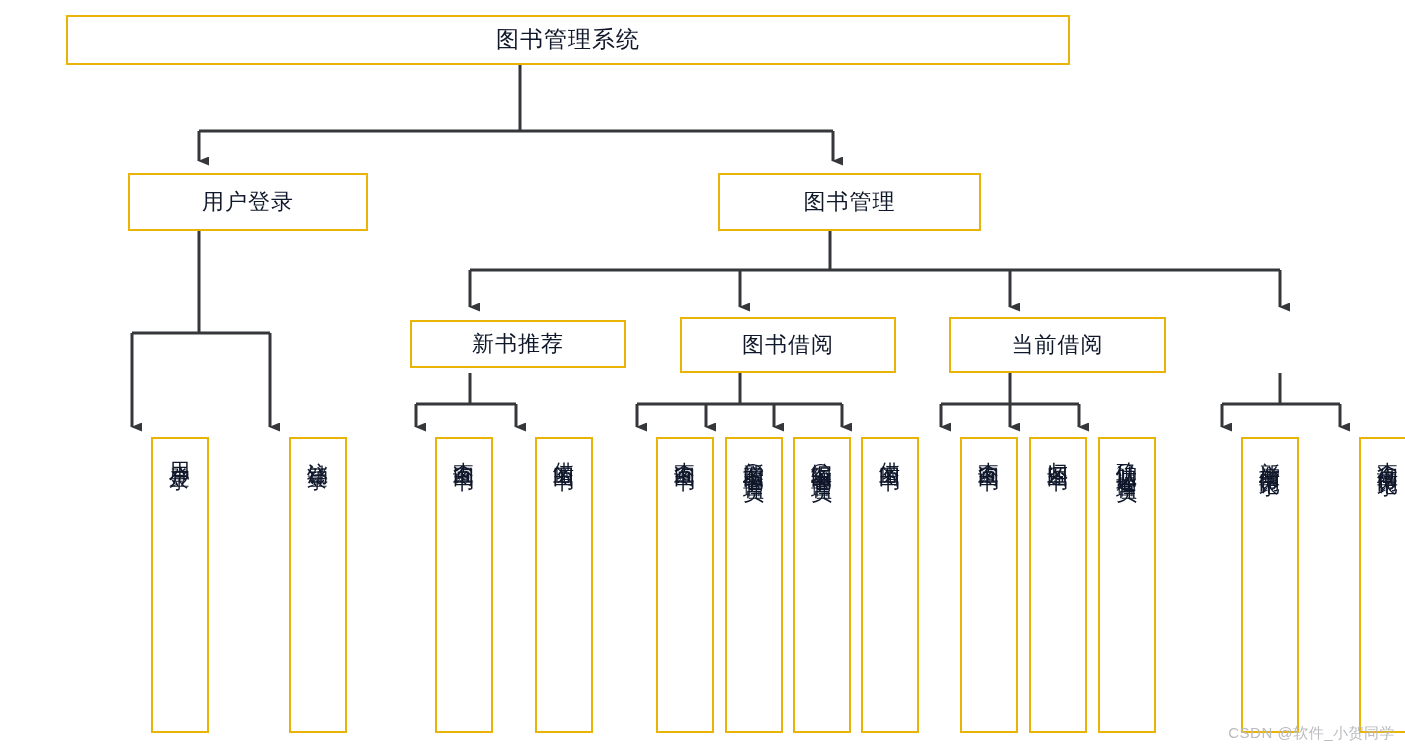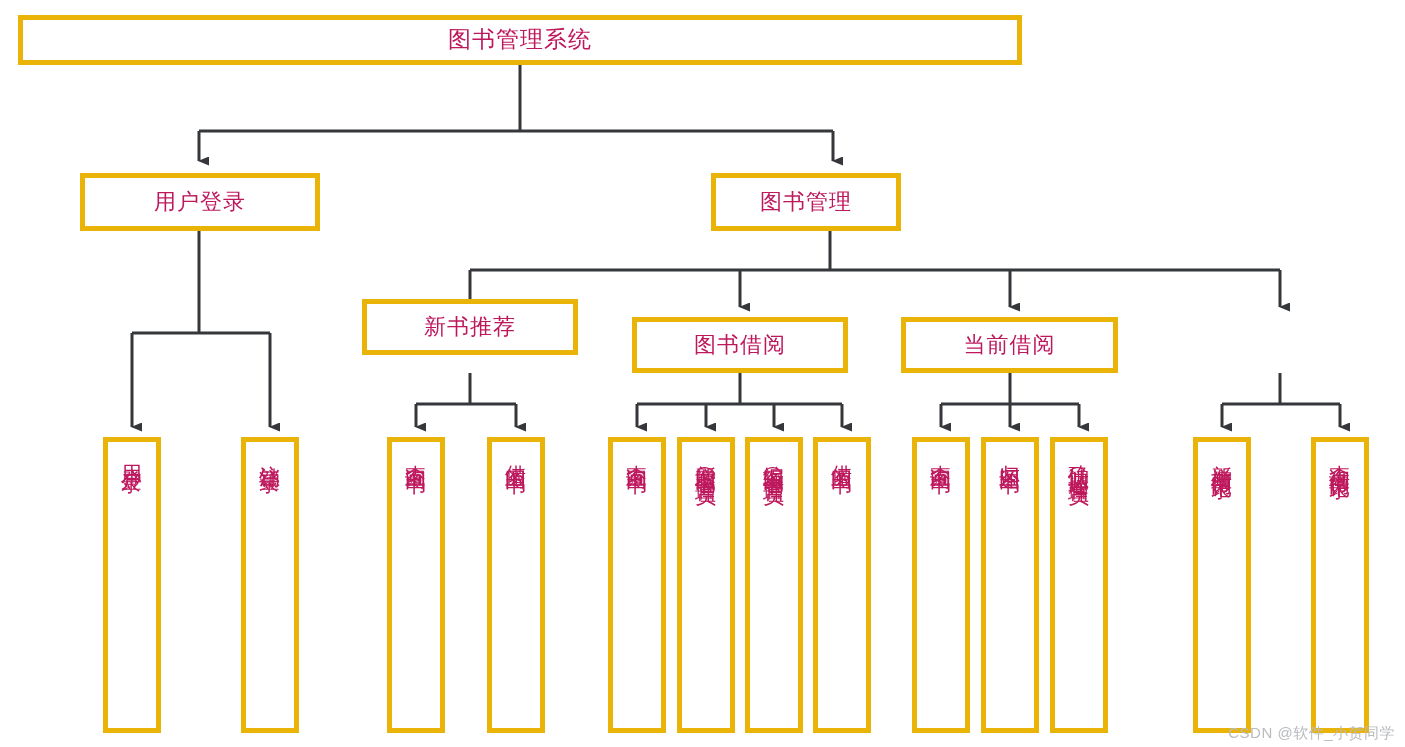--- a/index.html
+++ b/index.html
@@ -20,27 +20,28 @@
   svg#wires {
     position: absolute;
     left: 0;
     top: 0;
     width: 1405px;
     height: 747px;
   }
   .node {
     position: absolute;
     box-sizing: border-box;
-    border: 5px solid #eab308;
+    border: 2px solid #eab308;
     background: #ffffff;
     display: flex;
     align-items: center;
     justify-content: center;
-    color: #be185d;
+    color: #0f172a;
     z-index: 2;
+    margin-left: 48px;
   }
   .node .label {
     font-size: 22px;
     line-height: 1.18;
     letter-spacing: 1px;
     white-space: nowrap;
   }
   .node.vertical {
     align-items: flex-start;
     padding-top: 6px;
@@ -120,25 +121,25 @@
     </g>
   </svg>
 
   <div class="node root" style="left:18px; top:15px; width:1004px; height:50px;">
     <span class="label">图书管理系统</span>
   </div>
 
   <div class="node" style="left:80px; top:173px; width:240px; height:58px;">
     <span class="label">用户登录</span>
   </div>
-  <div class="node" style="left:711px; top:173px; width:190px; height:58px;">
+  <div class="node" style="left:670px; top:173px; width:263px; height:58px;">
     <span class="label">图书管理</span>
   </div>
 
-  <div class="node" style="left:362px; top:299px; width:216px; height:56px;justify-content:center;">
+  <div class="node" style="left:362px; top:320px; width:216px; height:48px;justify-content:center;">
     <span class="label">新书推荐</span>
   </div>
   <div class="node" style="left:632px; top:317px; width:216px; height:56px;justify-content:center;">
     <span class="label">图书借阅</span>
   </div>
   <div class="node" style="left:901px; top:317px; width:217px; height:56px;text-align:center;">
     <span class="label">当前借阅</span>
   </div>
 
   <div class="node vertical" style="left:103px; top:437px; width:58px; height:296px;">

